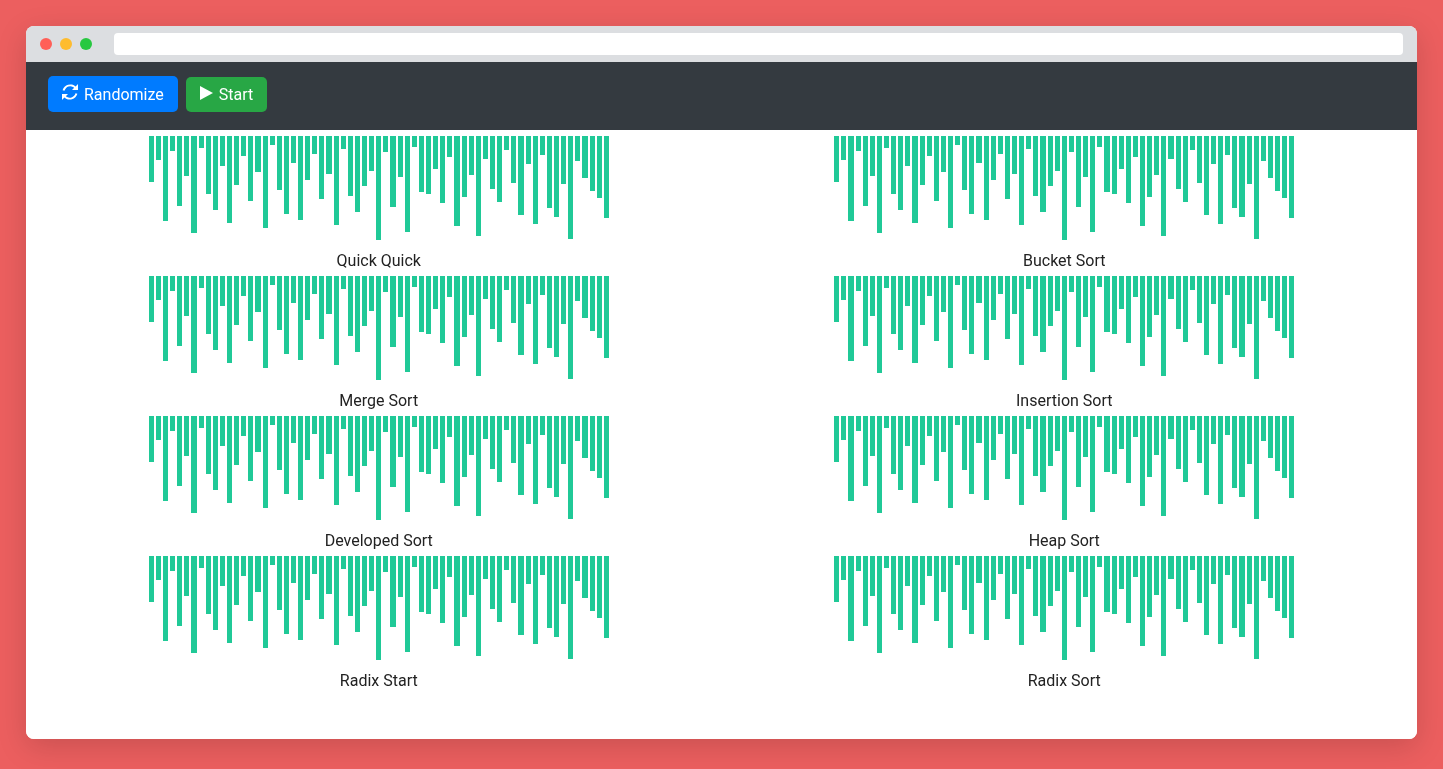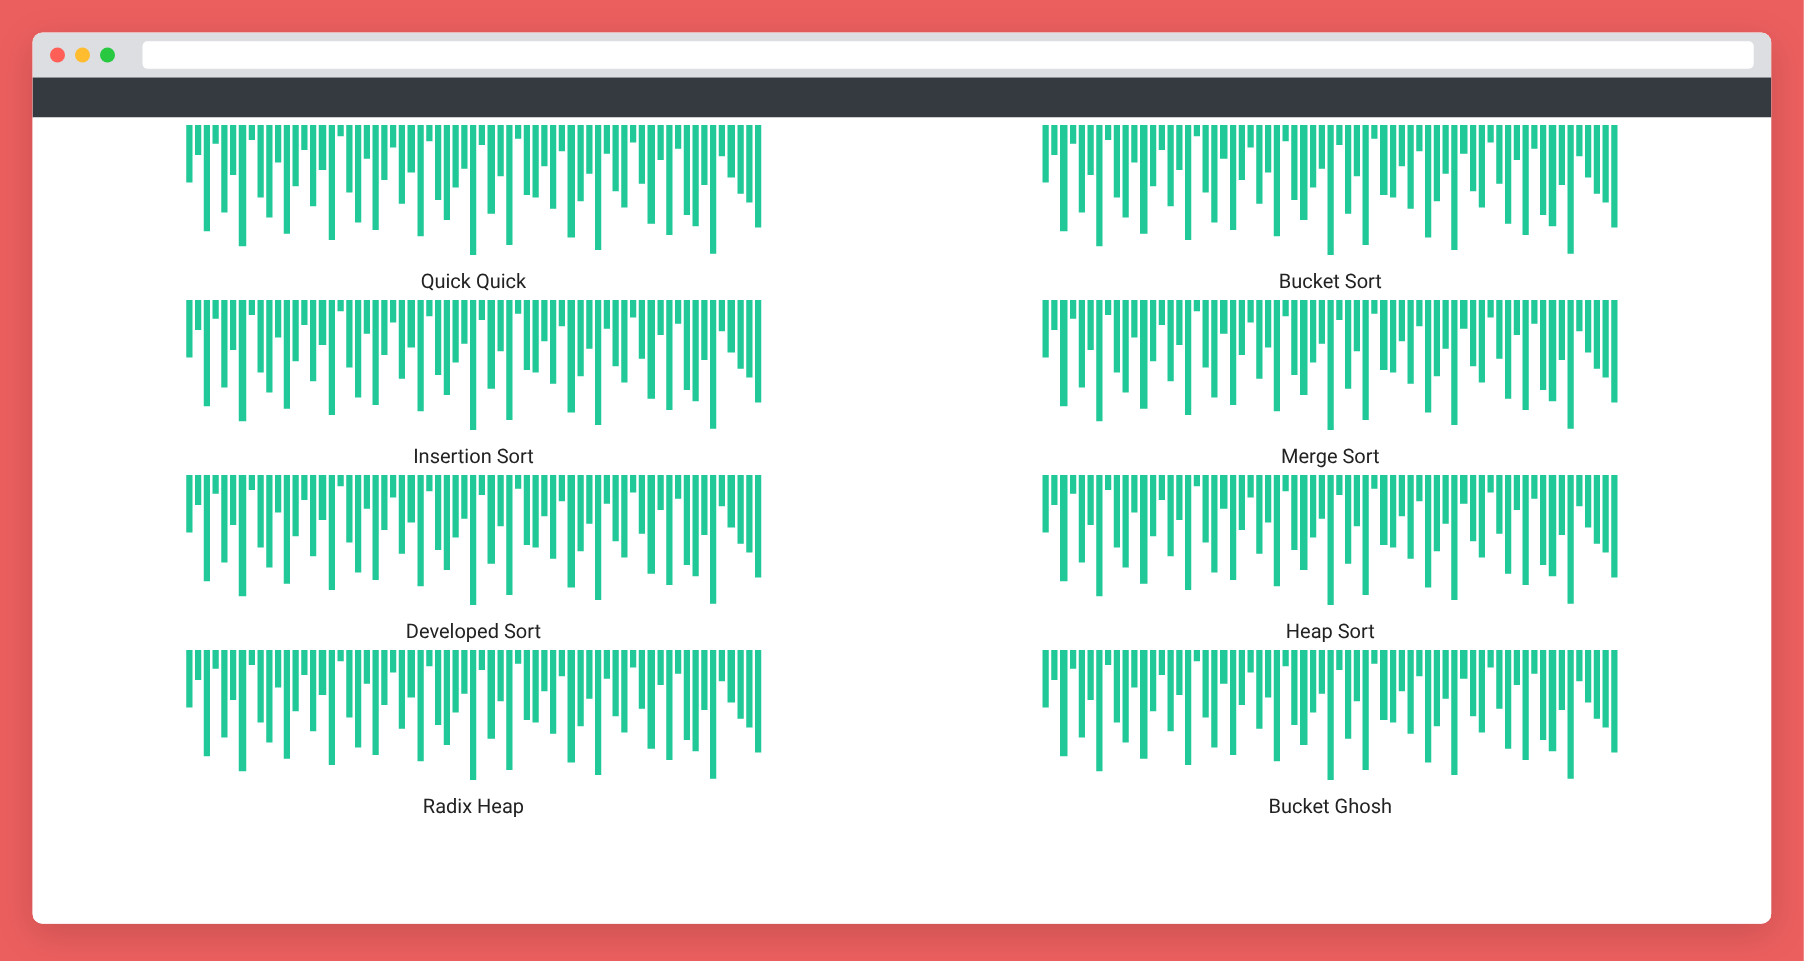--- a/index.html
+++ b/index.html
@@ -118,20 +118,38 @@
 <div class="window">
 
   <div class="titlebar">
     <div class="dot red"></div>
     <div class="dot yellow"></div>
     <div class="dot green"></div>
     <div class="urlbar"></div>
   </div>
 
   <div class="navbar">
+    <div class="btns">
+      <button class="btn btn-primary">
+        <span class="icon">
+          <svg width="16" height="16" viewBox="0 0 16 16" fill="#fff">
+              <path d="M13.6 2.4A8 8 0 0 0 .6 6.2l1.9.6A6 6 0 0 1 12.2 3.8L10 6h6V0l-2.4 2.4zM2.4 13.6A8 8 0 0 0 15.4 9.8l-1.9-.6A6 6 0 0 1 3.8 12.2L6 10H0v6l2.4-2.4z"></path>
+            </svg>
+        </span>
+        <span>Randomize</span>
+      </button>
+      <button class="btn btn-success">
+        <span class="icon">
+          <svg width="13" height="14" viewBox="0 0 13 14" fill="#fff">
+              <path d="M0 0 L13 7 L0 14 Z"></path>
+            </svg>
+        </span>
+        <span>Start</span>
+      </button>
+    </div>
   </div>
 
   <div class="content">
     <div class="grid" id="grid">
         <div class="panel">
           <div class="bars">
             <div class="bar" style="height: 44%; background: rgb(32, 201, 151);"></div>
             <div class="bar" style="height: 23%; background: rgb(32, 201, 151);"></div>
             <div class="bar" style="height: 81%; background: rgb(32, 201, 151);"></div>
             <div class="bar" style="height: 14%; background: rgb(32, 201, 151);"></div>
@@ -330,21 +348,21 @@
             <div class="bar" style="height: 69%; background: rgb(32, 201, 151);"></div>
             <div class="bar" style="height: 77%; background: rgb(32, 201, 151);"></div>
             <div class="bar" style="height: 46%; background: rgb(32, 201, 151);"></div>
             <div class="bar" style="height: 98%; background: rgb(32, 201, 151);"></div>
             <div class="bar" style="height: 24%; background: rgb(32, 201, 151);"></div>
             <div class="bar" style="height: 40%; background: rgb(32, 201, 151);"></div>
             <div class="bar" style="height: 52%; background: rgb(32, 201, 151);"></div>
             <div class="bar" style="height: 59%; background: rgb(32, 201, 151);"></div>
             <div class="bar" style="height: 78%; background: rgb(32, 201, 151);"></div>
           </div>
-          <div class="panel-label">Insertion Sort</div>
+          <div class="panel-label">Merge Sort</div>
         </div>
         <div class="panel">
           <div class="bars">
             <div class="bar" style="height: 44%; background: rgb(32, 201, 151);"></div>
             <div class="bar" style="height: 23%; background: rgb(32, 201, 151);"></div>
             <div class="bar" style="height: 81%; background: rgb(32, 201, 151);"></div>
             <div class="bar" style="height: 14%; background: rgb(32, 201, 151);"></div>
             <div class="bar" style="height: 67%; background: rgb(32, 201, 151);"></div>
             <div class="bar" style="height: 38%; background: rgb(32, 201, 151);"></div>
             <div class="bar" style="height: 92%; background: rgb(32, 201, 151);"></div>
@@ -400,21 +418,21 @@
             <div class="bar" style="height: 69%; background: rgb(32, 201, 151);"></div>
             <div class="bar" style="height: 77%; background: rgb(32, 201, 151);"></div>
             <div class="bar" style="height: 46%; background: rgb(32, 201, 151);"></div>
             <div class="bar" style="height: 98%; background: rgb(32, 201, 151);"></div>
             <div class="bar" style="height: 24%; background: rgb(32, 201, 151);"></div>
             <div class="bar" style="height: 40%; background: rgb(32, 201, 151);"></div>
             <div class="bar" style="height: 52%; background: rgb(32, 201, 151);"></div>
             <div class="bar" style="height: 59%; background: rgb(32, 201, 151);"></div>
             <div class="bar" style="height: 78%; background: rgb(32, 201, 151);"></div>
           </div>
-          <div class="panel-label">Merge Sort</div>
+          <div class="panel-label">Insertion Sort</div>
         </div>
         <div class="panel">
           <div class="bars">
             <div class="bar" style="height: 44%; background: rgb(32, 201, 151);"></div>
             <div class="bar" style="height: 23%; background: rgb(32, 201, 151);"></div>
             <div class="bar" style="height: 81%; background: rgb(32, 201, 151);"></div>
             <div class="bar" style="height: 14%; background: rgb(32, 201, 151);"></div>
             <div class="bar" style="height: 67%; background: rgb(32, 201, 151);"></div>
             <div class="bar" style="height: 38%; background: rgb(32, 201, 151);"></div>
             <div class="bar" style="height: 92%; background: rgb(32, 201, 151);"></div>
@@ -610,21 +628,21 @@
             <div class="bar" style="height: 69%; background: rgb(32, 201, 151);"></div>
             <div class="bar" style="height: 77%; background: rgb(32, 201, 151);"></div>
             <div class="bar" style="height: 46%; background: rgb(32, 201, 151);"></div>
             <div class="bar" style="height: 98%; background: rgb(32, 201, 151);"></div>
             <div class="bar" style="height: 24%; background: rgb(32, 201, 151);"></div>
             <div class="bar" style="height: 40%; background: rgb(32, 201, 151);"></div>
             <div class="bar" style="height: 52%; background: rgb(32, 201, 151);"></div>
             <div class="bar" style="height: 59%; background: rgb(32, 201, 151);"></div>
             <div class="bar" style="height: 78%; background: rgb(32, 201, 151);"></div>
           </div>
-          <div class="panel-label">Radix Heap</div>
+          <div class="panel-label">Radix Start</div>
         </div>
         <div class="panel">
           <div class="bars">
             <div class="bar" style="height: 44%; background: rgb(32, 201, 151);"></div>
             <div class="bar" style="height: 23%; background: rgb(32, 201, 151);"></div>
             <div class="bar" style="height: 81%; background: rgb(32, 201, 151);"></div>
             <div class="bar" style="height: 14%; background: rgb(32, 201, 151);"></div>
             <div class="bar" style="height: 67%; background: rgb(32, 201, 151);"></div>
             <div class="bar" style="height: 38%; background: rgb(32, 201, 151);"></div>
             <div class="bar" style="height: 92%; background: rgb(32, 201, 151);"></div>
@@ -680,18 +698,18 @@
             <div class="bar" style="height: 69%; background: rgb(32, 201, 151);"></div>
             <div class="bar" style="height: 77%; background: rgb(32, 201, 151);"></div>
             <div class="bar" style="height: 46%; background: rgb(32, 201, 151);"></div>
             <div class="bar" style="height: 98%; background: rgb(32, 201, 151);"></div>
             <div class="bar" style="height: 24%; background: rgb(32, 201, 151);"></div>
             <div class="bar" style="height: 40%; background: rgb(32, 201, 151);"></div>
             <div class="bar" style="height: 52%; background: rgb(32, 201, 151);"></div>
             <div class="bar" style="height: 59%; background: rgb(32, 201, 151);"></div>
             <div class="bar" style="height: 78%; background: rgb(32, 201, 151);"></div>
           </div>
-          <div class="panel-label">Bucket Ghosh</div>
+          <div class="panel-label">Radix Sort</div>
         </div>
       </div>
   </div>
 
 </div>
 
 </body></html>

